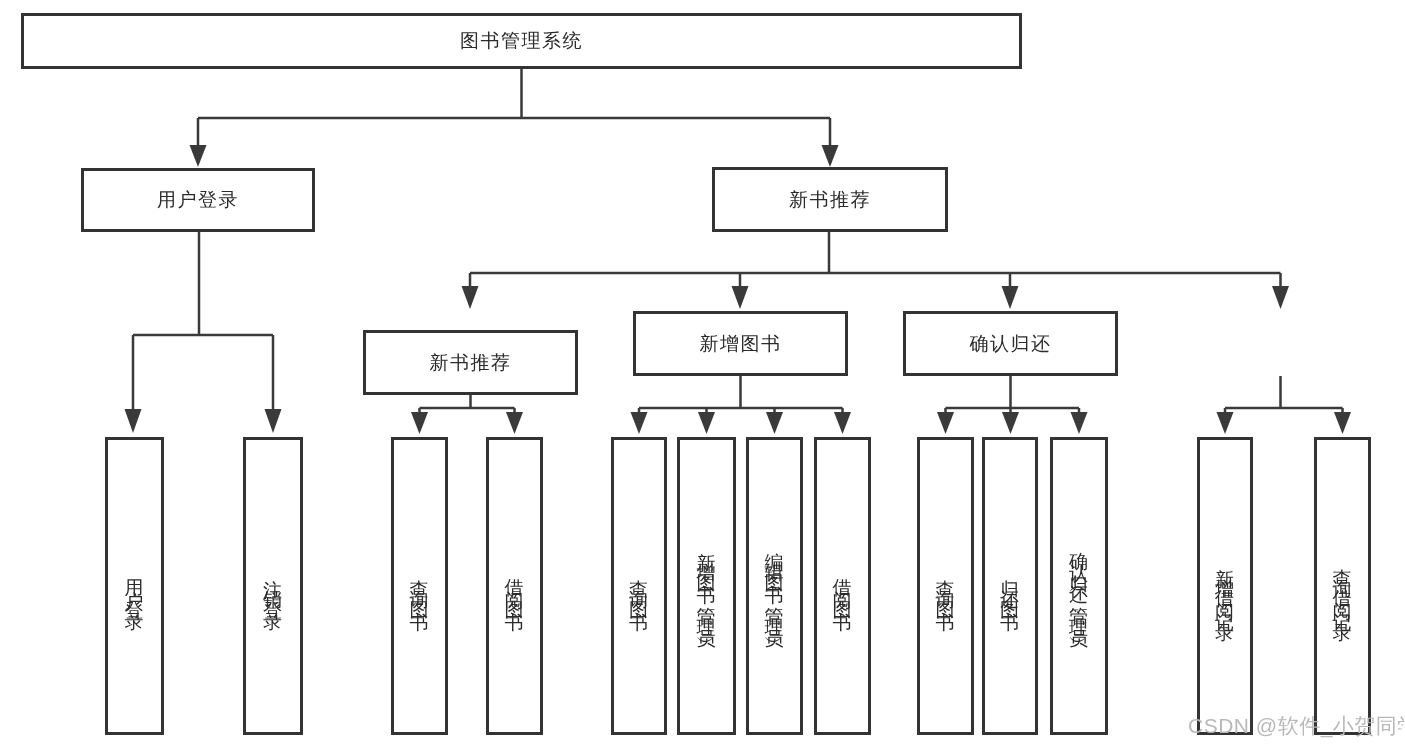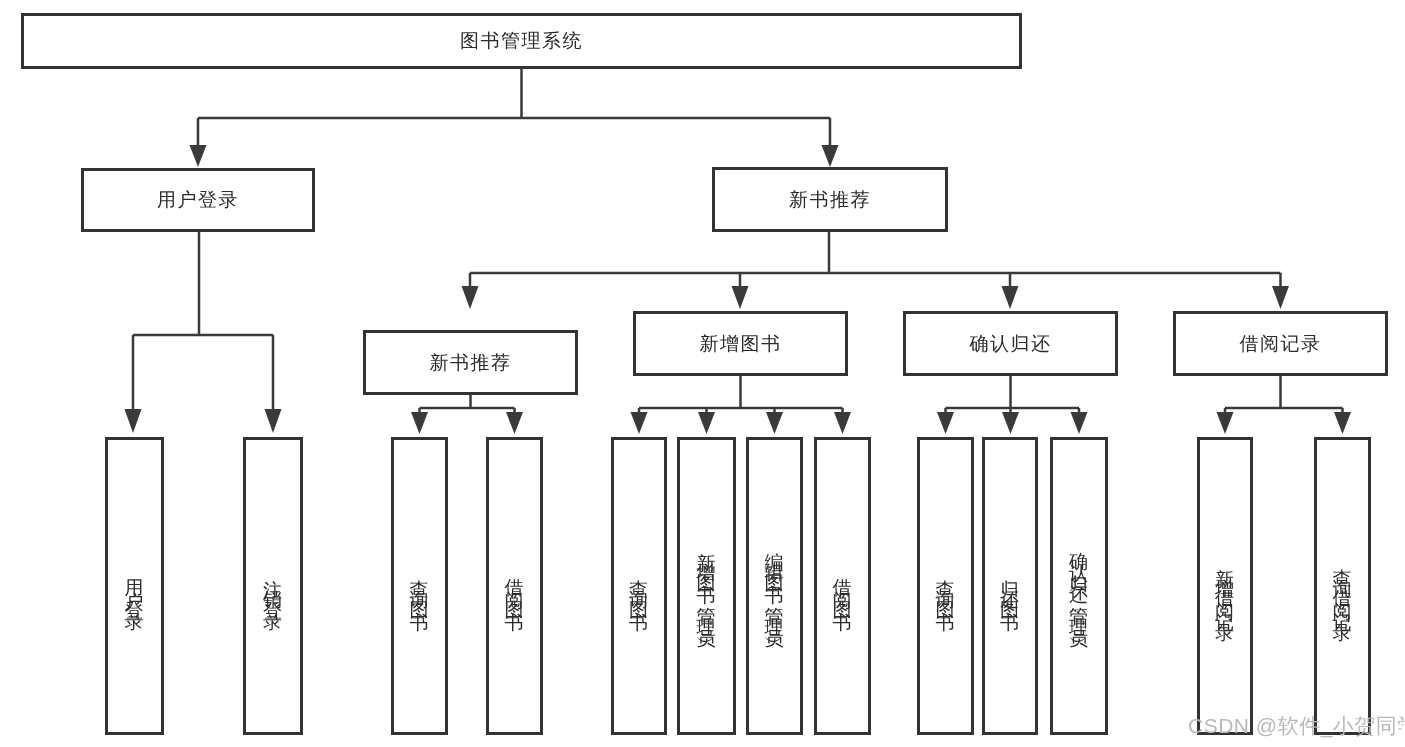--- a/index.html
+++ b/index.html
@@ -92,23 +92,20 @@
 
   <div class="node h" style="left:363px;top:330px;width:215px;height:65px">
     <span>新书推荐</span>
   </div>
   <div class="node h" style="left:633px;top:311px;width:215px;height:65px">
     <span>新增图书</span>
   </div>
   <div class="node h" style="left:903px;top:311px;width:215px;height:65px">
     <span>确认归还</span>
   </div>
-  <div class="node h" style="left:1173px;top:311px;width:215px;height:65px">
-    <span>借阅记录</span>
-  </div>
 
   <div class="node v" style="left:105px;top:437px;width:59px;height:298px">
     <span>用户登录</span>
   </div>
   <div class="node v" style="left:243px;top:437px;width:60px;height:298px">
     <span>注销登录</span>
   </div>
 
   <div class="node v" style="left:391px;top:437px;width:57px;height:298px">
     <span>查询图书</span>

